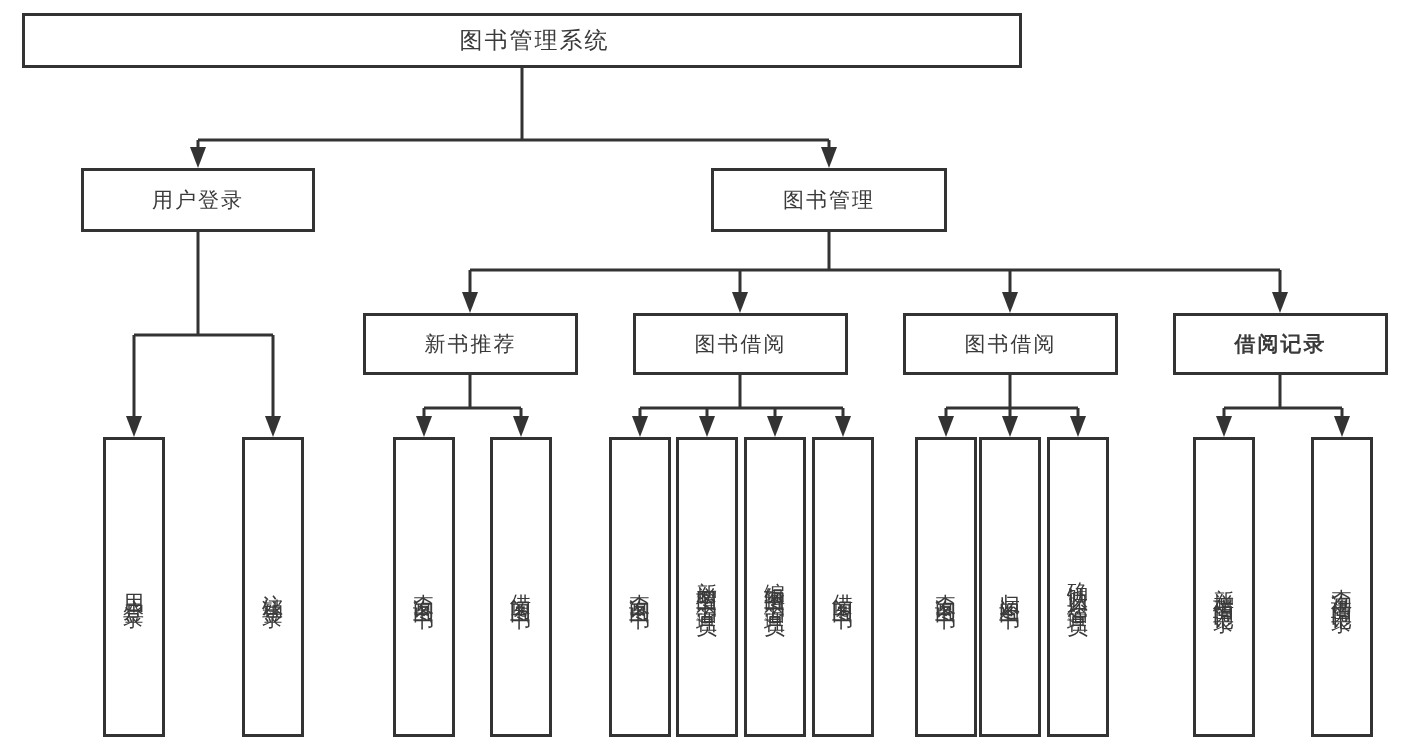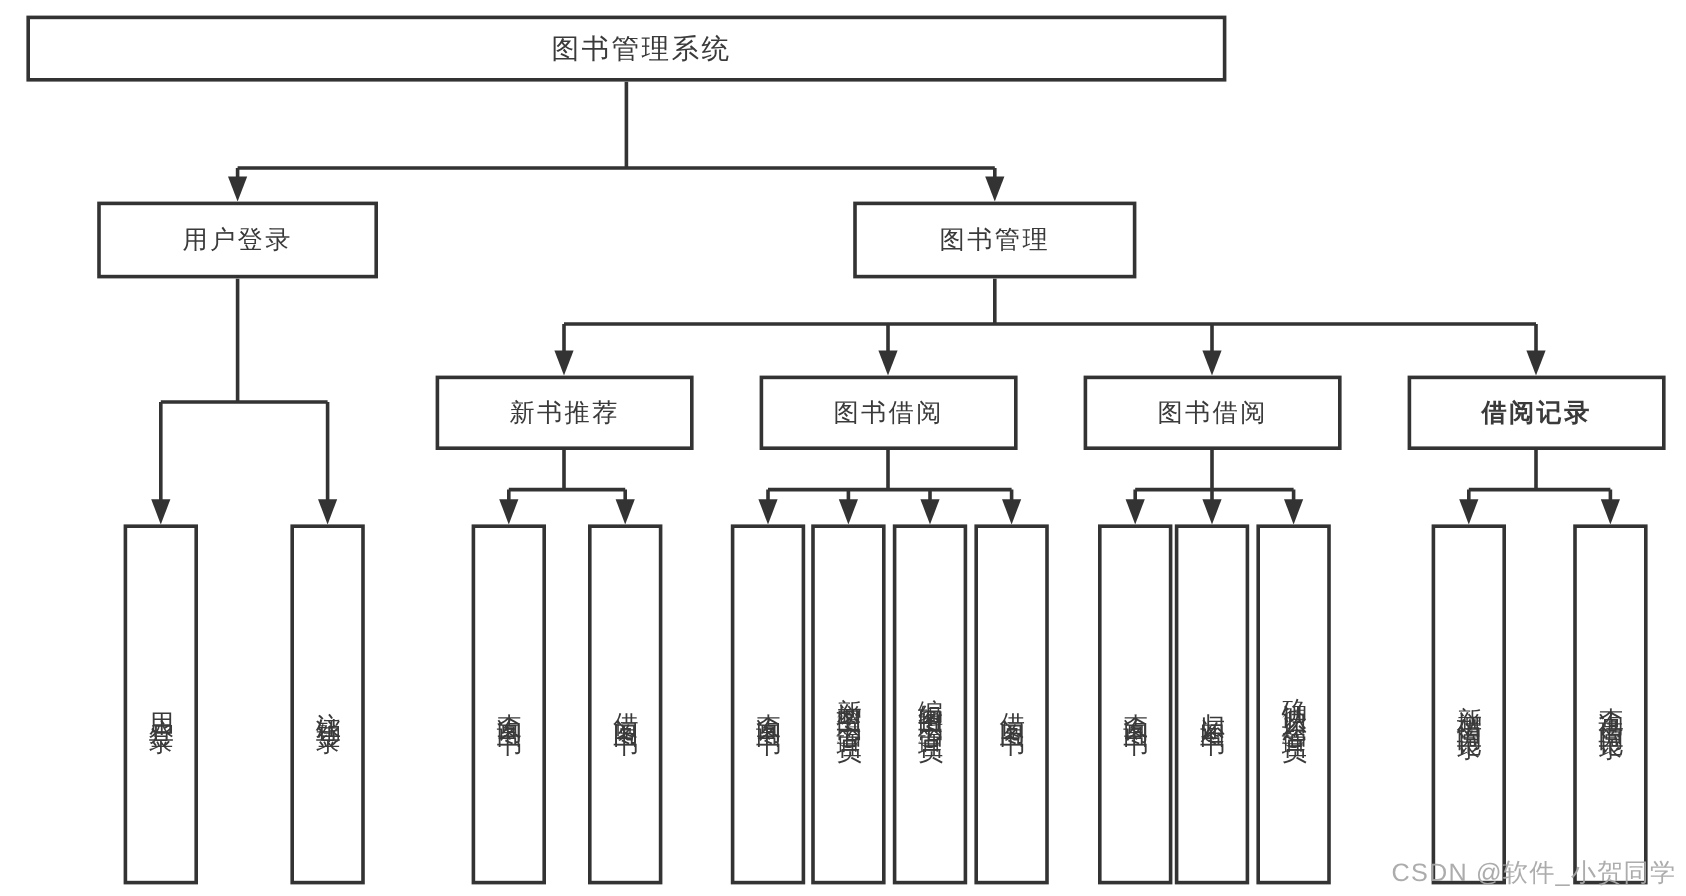--- a/index.html
+++ b/index.html
@@ -111,15 +111,14 @@
   <div class="box vbox" style="left:744px; top:437px; width:62px; height:300px;">编辑图书（管理员）</div>
   <div class="box vbox" style="left:812px; top:437px; width:62px; height:300px;">借阅图书</div>
 
   <div class="box vbox" style="left:915px; top:437px; width:62px; height:300px;">查询图书</div>
   <div class="box vbox" style="left:979px; top:437px; width:62px; height:300px;">归还图书</div>
   <div class="box vbox" style="left:1047px; top:437px; width:62px; height:300px;">确认归还（管理员）</div>
 
   <div class="box vbox" style="left:1193px; top:437px; width:62px; height:300px;">新增借阅记录</div>
   <div class="box vbox" style="left:1311px; top:437px; width:62px; height:300px;">查询借阅记录</div>
 
-  <div class="watermark">CSDN @软件_小贺同学</div>
 
 </div>
 
 </body></html>

